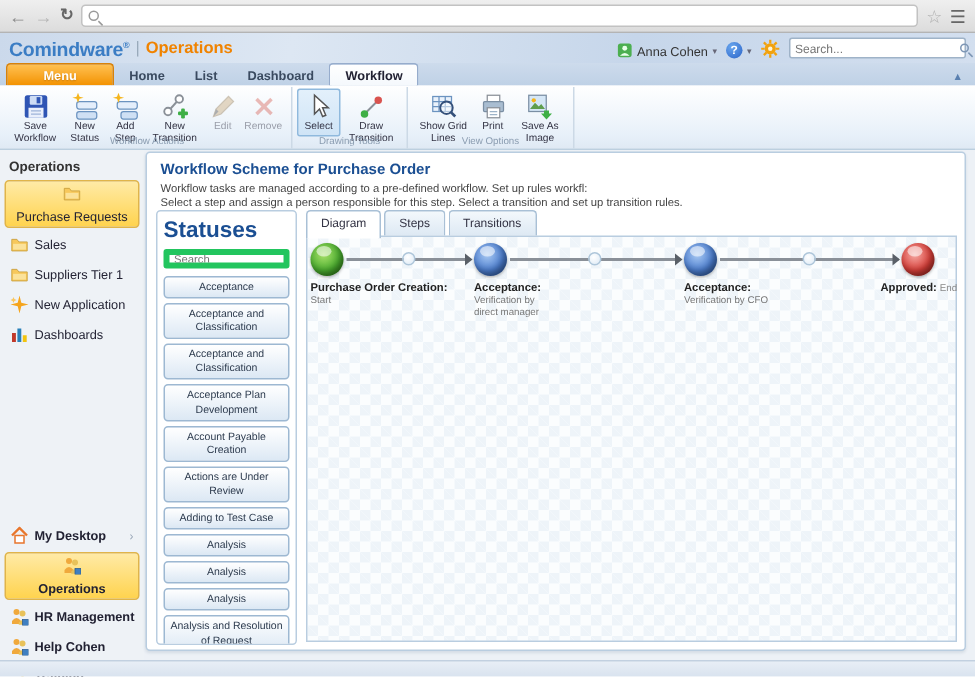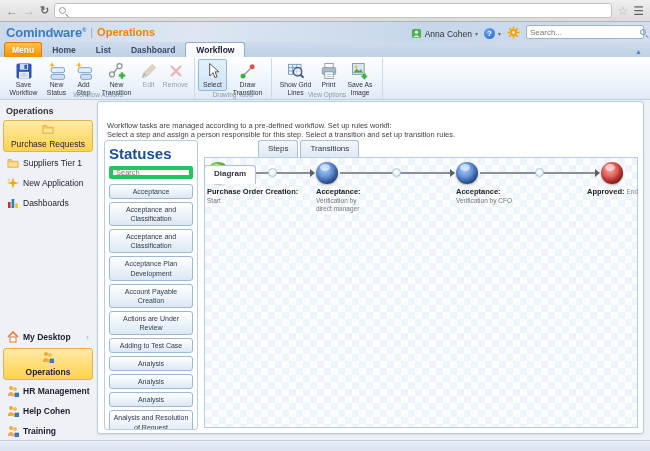--- a/index.html
+++ b/index.html
@@ -39,21 +39,21 @@
     display:flex; align-items:center; padding:0 3px; }
   .hdr-search input { border:none; outline:none; flex:1; font-size:8px; color:#444; font-family:"Liberation Sans",sans-serif; }
   .mag { width:6px; height:6px; border:1px solid #7d96b5; border-radius:50%; position:relative; flex:0 0 auto; }
   .mag::after { content:""; position:absolute; width:4px; height:1px; background:#7d96b5; transform:rotate(45deg); left:4px; top:6px; }
 
   
   .tab-bar { position:absolute; left:0; top:42px; width:650px; height:15px;
     background:linear-gradient(#cddbec,#bfd1e6); display:flex; align-items:flex-end; padding:0 4px; }
   .tab { font-size:8.5px; font-weight:bold; color:#3a4a60; padding:2px 10px 2px; cursor:pointer; }
   .tab.menu { background:linear-gradient(#ffc153,#f39200); color:#fff; border-radius:3px 3px 0 0;
-    border:1px solid #d8820a; border-bottom:none; padding:2px 7px; text-shadow:0 1px 1px rgba(140,80,0,.4);margin-top:30px; }
+    border:1px solid #d8820a; border-bottom:none; padding:2px 24px; text-shadow:0 1px 1px rgba(140,80,0,.4);margin-top:30px; }
   .tab.active { background:linear-gradient(#ffffff,#f4f8fc); border:1px solid #96accc; border-bottom:none;
     border-radius:3px 3px 0 0; color:#223; position:relative; z-index:3; }
   .ribbon-collapse { margin-left:auto; color:#5a80b0; font-size:7px; padding:0 4px 2px; cursor:pointer; }
 
   
   .ribbon { position:absolute; left:0; top:57px; width:650px; height:43px;
     background:linear-gradient(#ffffff,#e7f0f9 80%,#dfe9f4); border-bottom:1px solid #bccfdf;
     display:flex; align-items:stretch; padding:1px 2px 0; }
   .rgroup { position:relative; display:flex; align-items:flex-start; padding:1px 3px 11px; border-right:1px solid #ccd9e6; }
   .rgroup-label { position:absolute; left:0; right:0; bottom:1px; text-align:center; font-size:6.5px; color:#8a9cb0; }
@@ -93,21 +93,21 @@
   .st-search { width:100%; height:13px; border:4px solid #22c55e; border-radius:2px; font-size:7.5px;
     padding:0 3px; color:#444; outline:none; font-family:"Liberation Sans",sans-serif; }
   .st-list { display:flex; flex-direction:column; gap:3px; margin-top:5px; }
   .st-btn { border:1px solid #9db8d2; border-radius:3px; background:linear-gradient(#ffffff,#dce8f4);
     font-size:7px; line-height:1.3; color:#2d3b4e; text-align:center; padding:2px 2px; cursor:pointer; }
 
   
   .dg-tabs { position:absolute; left:106px; top:38px; height:18px; display:flex; gap:2px; }
   .dg-tab { font-size:8px; color:#334; padding:3px 9px 2px; border:1px solid #a9c0d6; border-bottom:none;
     border-radius:3px 3px 0 0; background:linear-gradient(#f3f8fc,#dce8f3); cursor:pointer; }
-  .dg-tab.active { background:#fff; font-weight:bold; position:relative; z-index:2; height:19px;margin-top:25px; }
+  .dg-tab.active { background:#fff; font-weight:normal; position:relative; z-index:2; height:19px; }
 
   
   .canvas { position:absolute; left:106px; top:55px; width:434px; height:271px;
     border:1px solid #b9cde0; background-color:#fbfdfe;
     background-image:linear-gradient(45deg,#eef4f9 25%,transparent 25%,transparent 75%,#eef4f9 75%),
                      linear-gradient(45deg,#eef4f9 25%,transparent 25%,transparent 75%,#eef4f9 75%);
     background-size:14px 14px; background-position:0 0,7px 7px; }
   .sphere { position:absolute; width:22px; height:22px; border-radius:50%; top:4px;
     box-shadow:inset -2px -3px 5px rgba(0,0,0,.35), 0 1px 2px rgba(0,0,0,.3); cursor:pointer; }
   .sphere::after { content:""; position:absolute; left:4px; top:2px; width:10px; height:7px;
@@ -310,20 +310,27 @@
         <path d="M1 2 h4 l1.5 2 H13 v7 H1 Z" fill="#f7c85c" stroke="#c9a23f" stroke-width=".7"></path>
         <rect x="2" y="5.5" width="10" height="4.5" fill="#fbe29a"></rect>
       </svg>
       <span>Purchase Requests</span>
     </div>
     <div class="side-item">
       <svg class="sicon" viewBox="0 0 14 12">
         <path d="M1 2 h4 l1.5 2 H13 v7 H1 Z" fill="#f7c85c" stroke="#c9a23f" stroke-width=".7"></path>
         <rect x="2" y="5.5" width="10" height="4.5" fill="#fbe29a"></rect>
       </svg>
+      <span>Sales</span>
+    </div>
+    <div class="side-item">
+      <svg class="sicon" viewBox="0 0 14 12">
+        <path d="M1 2 h4 l1.5 2 H13 v7 H1 Z" fill="#f7c85c" stroke="#c9a23f" stroke-width=".7"></path>
+        <rect x="2" y="5.5" width="10" height="4.5" fill="#fbe29a"></rect>
+      </svg>
       <span>Suppliers Tier 1</span>
     </div>
     <div class="side-item">
       <svg class="sicon" viewBox="0 0 12 12">
         <path d="M6 0 L7.2 4.8 L12 6 L7.2 7.2 L6 12 L4.8 7.2 L0 6 L4.8 4.8 Z" fill="#f5a51d"></path>
         <path d="M2 1 L2.6 2.4 L4 3 L2.6 3.6 L2 5 L1.4 3.6 L0 3 L1.4 2.4 Z" fill="#fbc75e"></path>
       </svg>
       <span>New Application</span>
     </div>
     <div class="side-item">
@@ -392,20 +399,21 @@
         <circle cx="8" cy="4" r="2" fill="#e8c25a"></circle>
           <path d="M5.5 10 q2.5 -3.5 5.5 0 v1.5 h-5.5z" fill="#e8c25a"></path>
         <rect x="8" y="8" width="4" height="4" fill="#3f7fc1" stroke="#2a5a8c" stroke-width=".5"></rect>
       </svg>
       <span style="font-weight:bold">Marketing and SEO</span>
     </div>
 
   </div>
 
   <div class="main-panel">
+    <div class="mp-title">Workflow Scheme for Purchase Order</div>
     <div class="mp-desc1">Workflow tasks are managed according to a pre-defined workflow. Set up rules workfl:</div>
     <div class="mp-desc2">Select a step and assign a person responsible for this step. Select a transition and set up transition rules.</div>
 
     <div class="statuses">
       <div class="st-header">Statuses</div>
       <input class="st-search" placeholder="Search" style="">
       <div class="st-list">
         <div class="st-btn">Acceptance</div>
         <div class="st-btn">Acceptance and Classification</div>
         <div class="st-btn">Acceptance and Classification</div>

